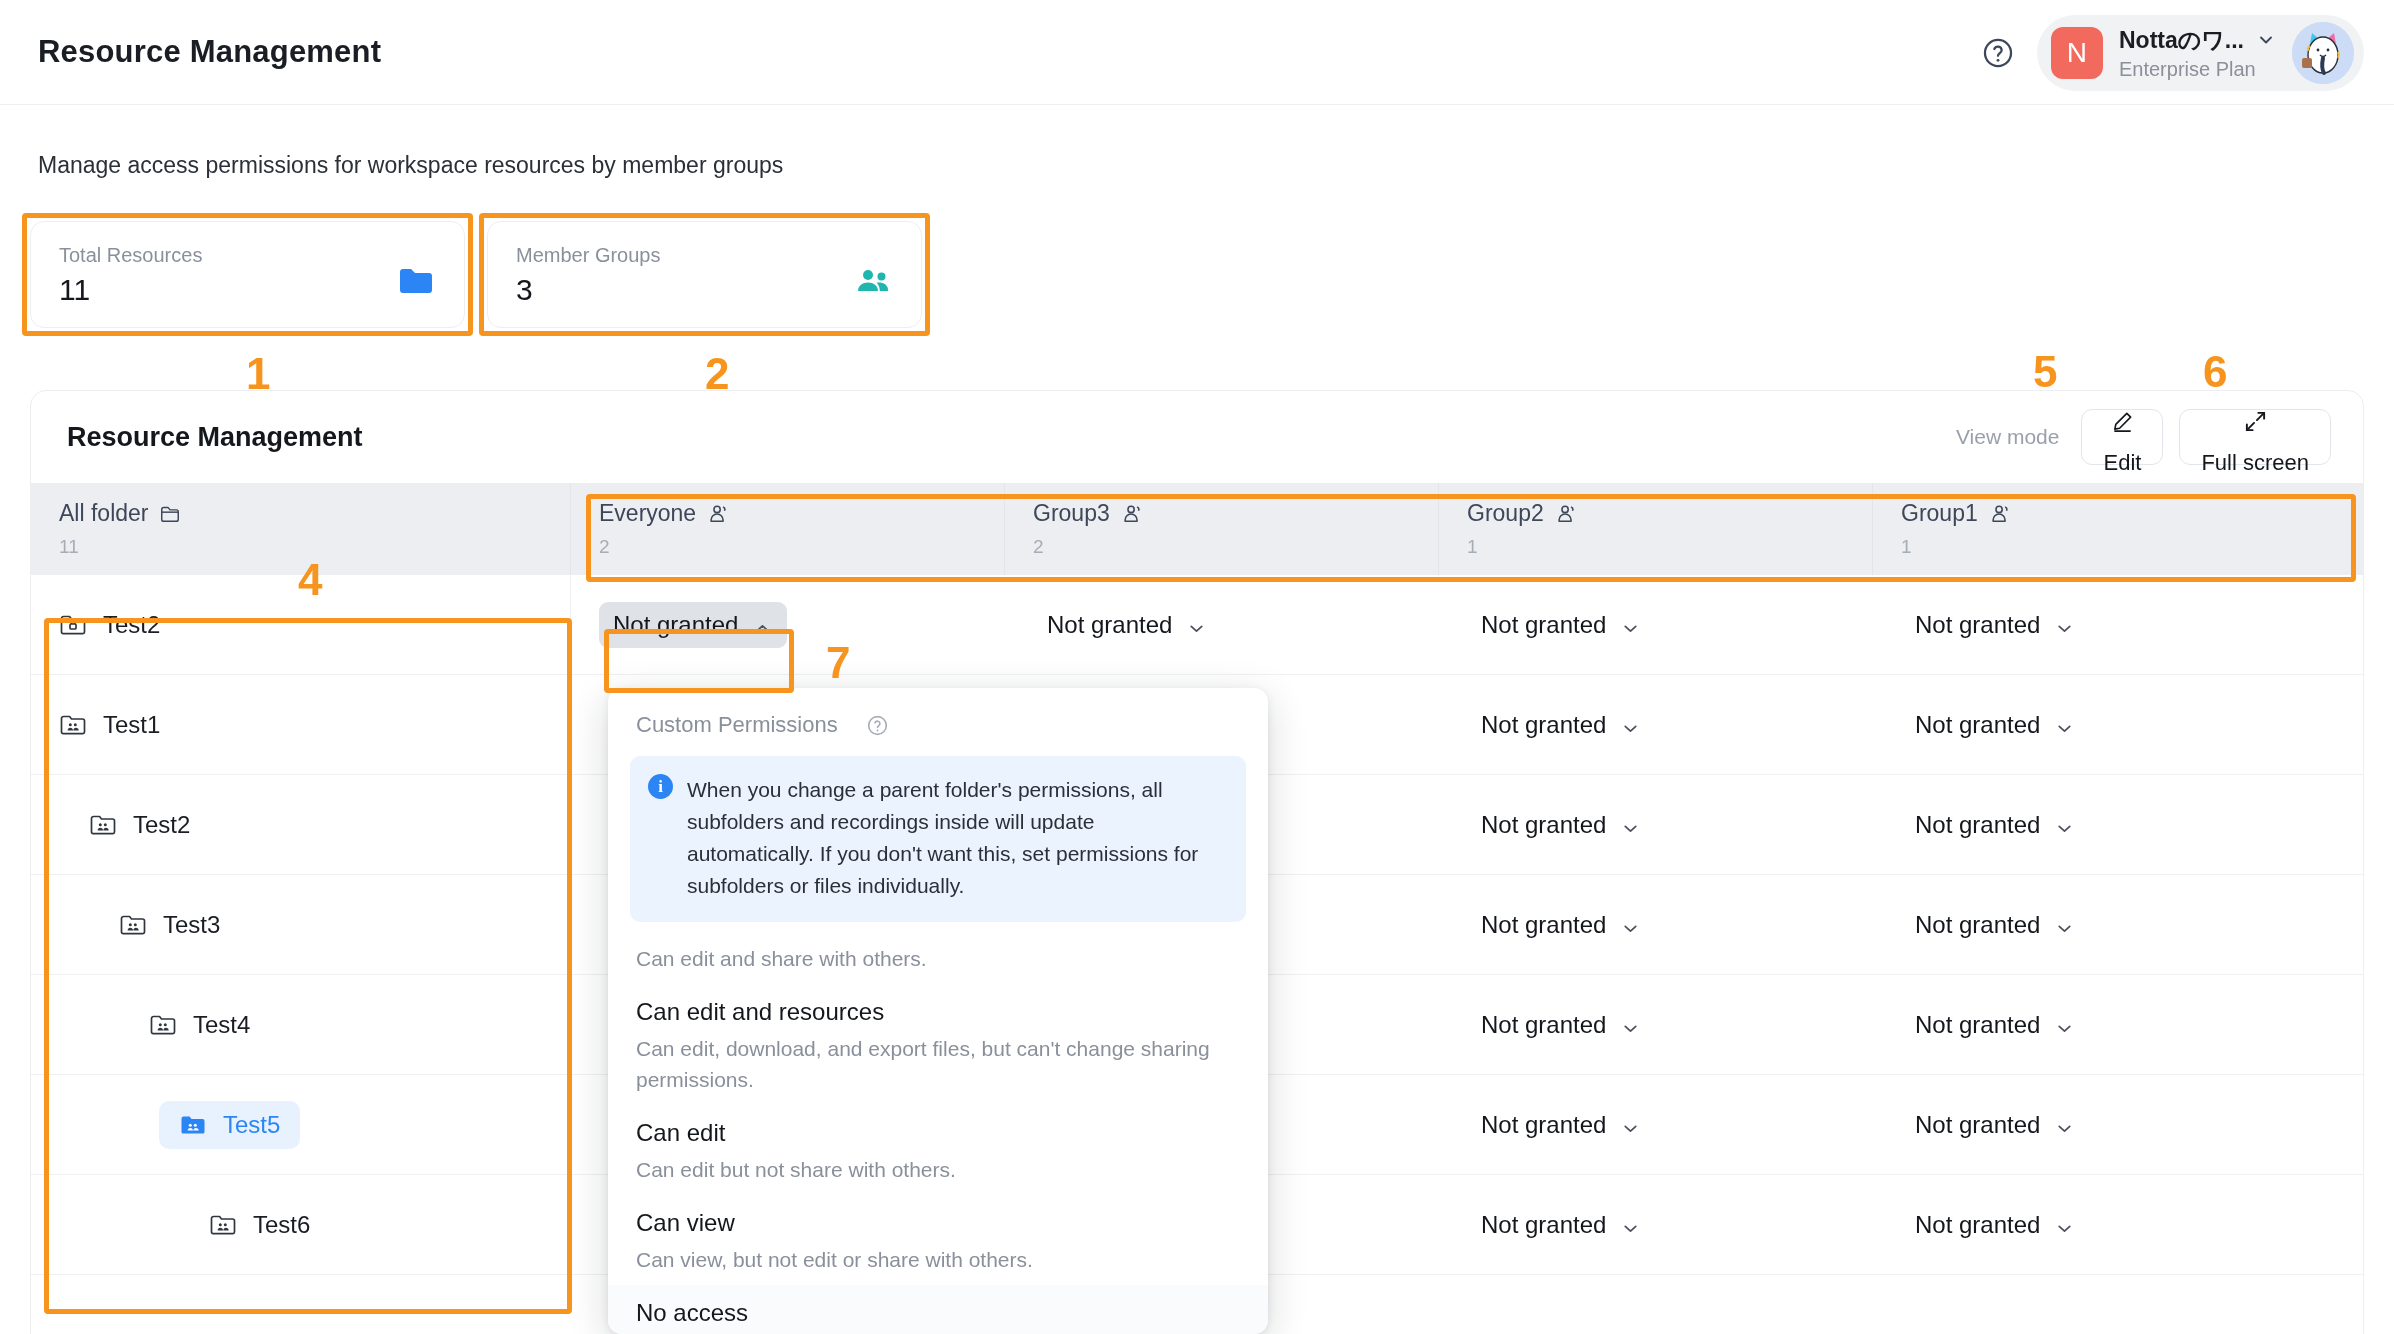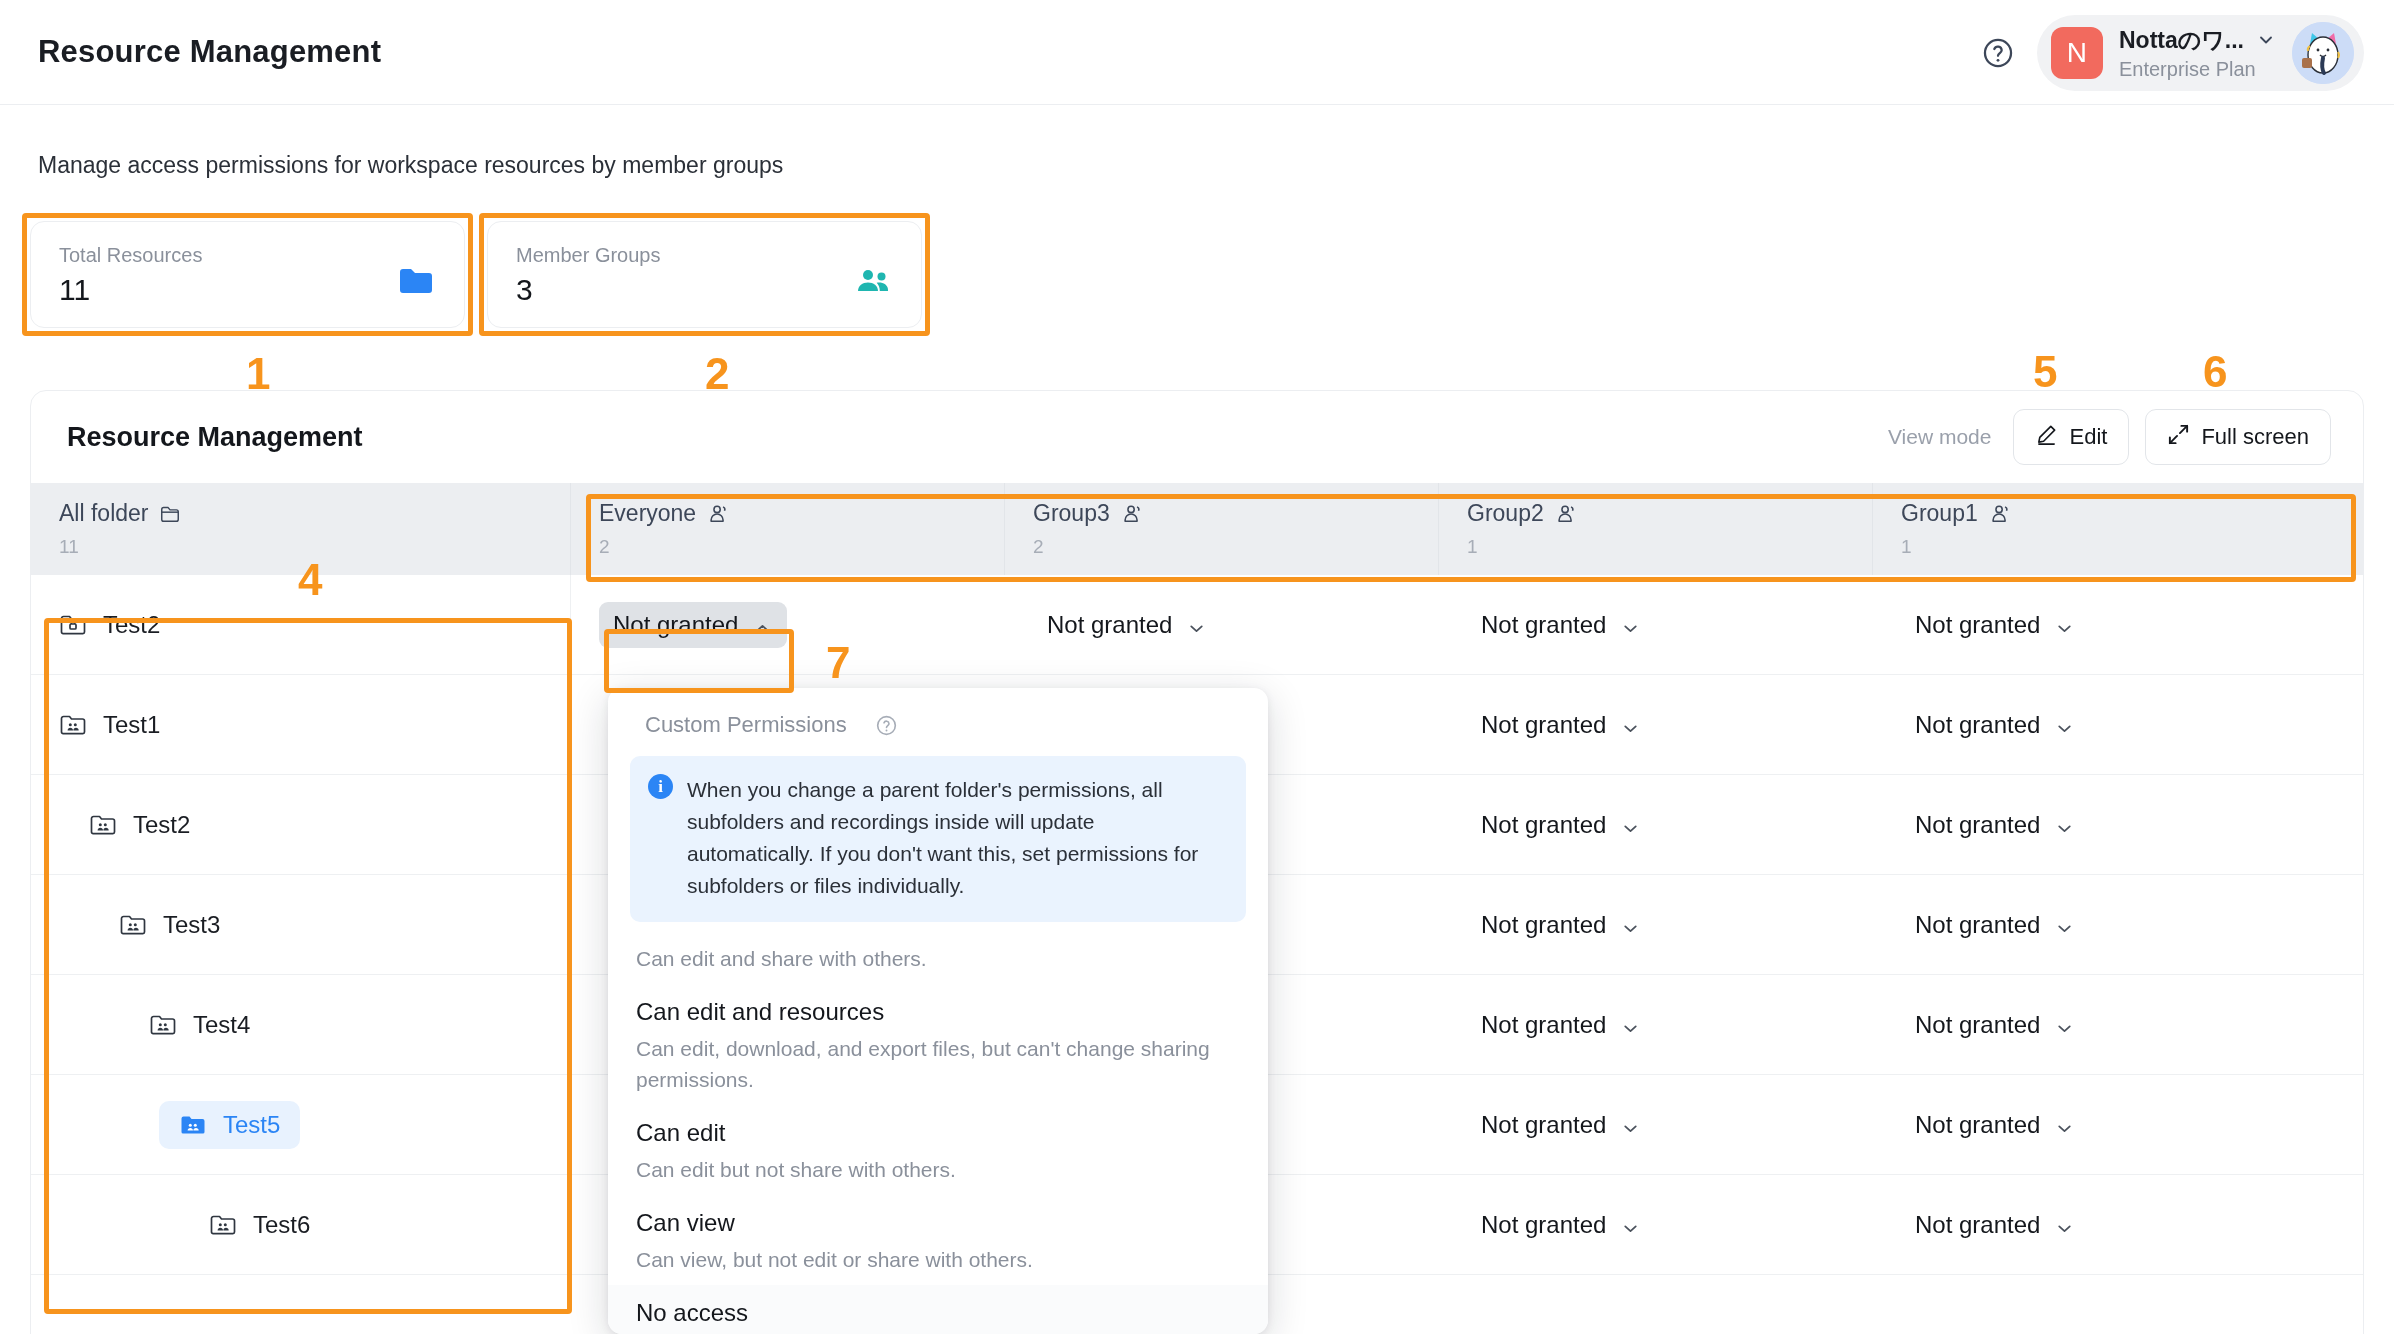--- a/index.html
+++ b/index.html
@@ -80,20 +80,21 @@
   .panel-actions {
     margin-left: auto; display: flex; align-items: center; gap: 16px;
   }
   .view-mode { font-size: 21px; color: #9aa0ab; margin-right: 6px; }
   .btn {
     display: flex; align-items: center; gap: 11px;
     border: 1px solid #e2e5e9; border-radius: 11px;
     background: #fff; height: 56px; padding: 0 21px;
     font-size: 22px; color: #14171c; cursor: pointer;
     font-family: "Liberation Sans", sans-serif;
+    flex-direction: column;
   }
   .btn svg { width: 23px; height: 23px; }
 
   
   .thead {
     display: flex; background: #eceef1; height: 92px;
   }
   .th {
     padding: 17px 0 0 28px; position: relative;
     border-right: 1px solid #e2e5e9;
@@ -142,21 +143,20 @@
   .dropdown {
     position: absolute; left: 608px; top: 688px;
     width: 660px; height: 646px;
     background: #fff; border-radius: 14px;
     box-shadow: 0 10px 40px rgba(16,24,40,.16), 0 2px 8px rgba(16,24,40,.08);
     overflow: hidden; z-index: 40;
   }
   .dd-head {
     display: flex; align-items: center; gap: 28px;
     padding: 24px 28px 10px 28px;
-    margin-left: 9px;
   }
   .dd-head-label { font-size: 22px; color: #8a909b; }
   .dd-q { width: 23px; height: 23px; color: #a7adb7; display:block; }
   .dd-note {
     margin: 8px 22px 0 22px; background: #eaf3fe; border-radius: 10px;
     display: flex; gap: 14px; padding: 18px 20px 20px 18px;
   }
   .info-dot {
     width: 25px; height: 25px; border-radius: 50%; background: #2b85f5;
     color: #fff; font-size: 17px; font-weight: 700; flex: none;

